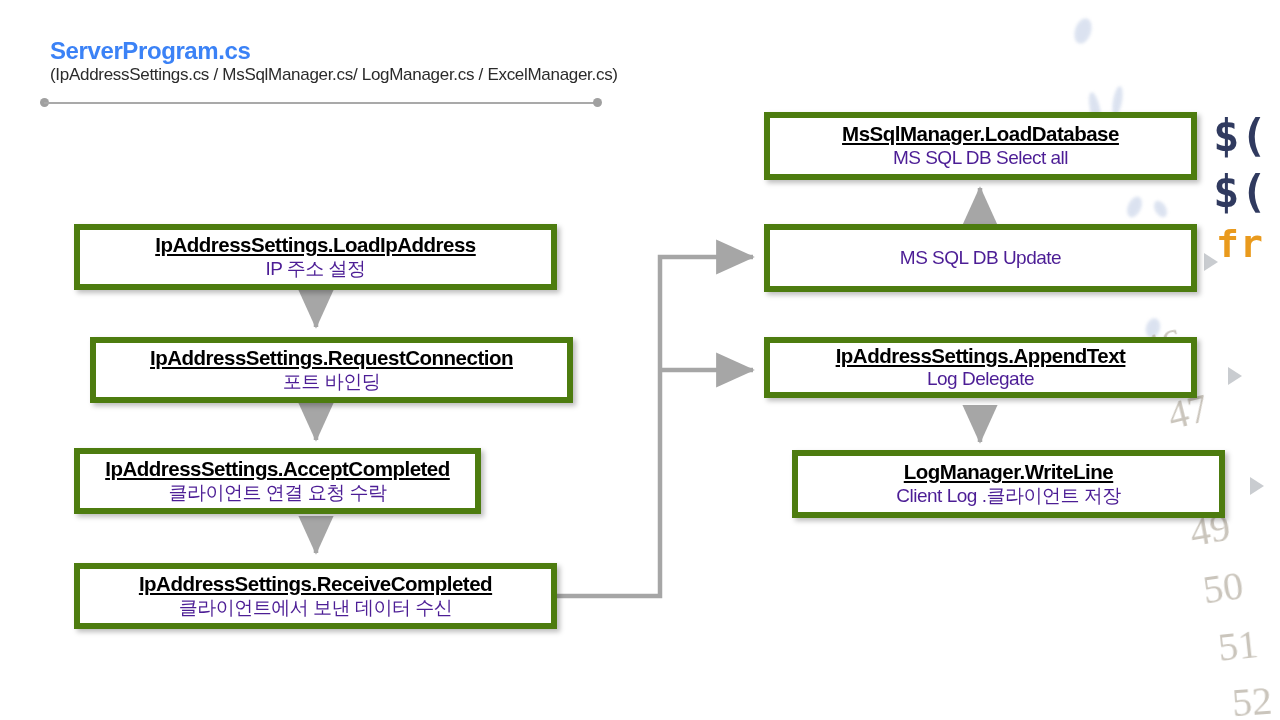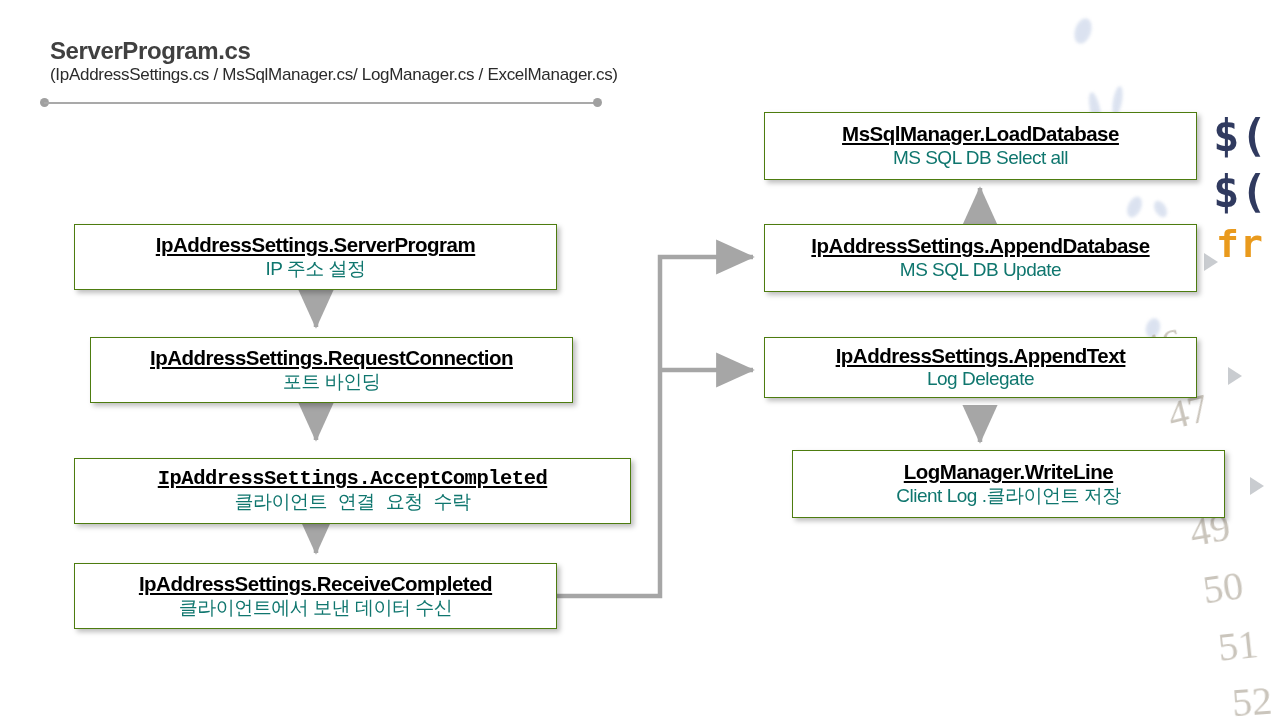--- a/index.html
+++ b/index.html
@@ -70,21 +70,21 @@
   
   #heading {
     position: absolute;
     left: 50px;
     top: 38px;
     z-index: 5;
   }
   #heading .main-title {
     font-size: 24px;
     font-weight: bold;
-    color: #404040;
+    color: #3b82f6;
     letter-spacing: -0.4px;
     line-height: 1.05;
   }
   #heading .sub-title {
     font-size: 17px;
     color: #2b2b2b;
     letter-spacing: -0.3px;
     margin-top: 3px;
     line-height: 1.1;
     text-align: center;
@@ -114,21 +114,21 @@
     background: #a0a0a0;
   }
   #title-rule .rule-dot.left  { left: 0; }
   #title-rule .rule-dot.right { left: 553px; }
 
   
   .node {
     position: absolute;
     box-sizing: border-box;
     background: #ffffff;
-    border: 1px solid #4d7c0f;
+    border: 6px solid #4d7c0f;
     box-shadow: 3px 3px 5px rgba(0,0,0,0.26);
     display: flex;
     flex-direction: column;
     align-items: center;
     justify-content: center;
     z-index: 4;
   }
   .node.accent {
     background: #dce6f2;
   }
@@ -137,21 +137,21 @@
     font-weight: bold;
     color: #000000;
     text-decoration: underline;
     text-underline-offset: 2px;
     letter-spacing: -0.5px;
     white-space: nowrap;
     line-height: 1.15;
   }
   .node .node-sub {
     font-size: 19px;
-    color: #0f766e;
+    color: #4c1d95;
     letter-spacing: -0.5px;
     white-space: nowrap;
     line-height: 1.2;
     margin-top: 1px;
   }
 
   
   #connectors {
     position: absolute;
     inset: 0;
@@ -225,46 +225,45 @@
 
     <g>
       <line x1="980" y1="224" x2="980" y2="188" stroke="#a6a6a6" stroke-width="4.5" marker-end="url(#ah)"></line>
     </g>
     <g>
       <line x1="980" y1="405" x2="980" y2="442" stroke="#a6a6a6" stroke-width="4.5" marker-end="url(#ah)"></line>
     </g>
   </svg>
 
   <div class="node" style="left:74px; top:224px; width:483px; height:66px;">
-    <div class="node-title">IpAddressSettings.ServerProgram</div>
+    <div class="node-title">IpAddressSettings.LoadIpAddress</div>
     <div class="node-sub">IP 주소 설정</div>
   </div>
 
   <div class="node" style="left:90px; top:337px; width:483px; height:66px;">
     <div class="node-title">IpAddressSettings.RequestConnection</div>
     <div class="node-sub">포트 바인딩</div>
   </div>
 
-  <div class="node" style="left:74px; top:458px; width:557px; height:66px;font-family:Liberation Mono, monospace;">
+  <div class="node" style="left:74px; top:448px; width:407px; height:66px;">
     <div class="node-title">IpAddressSettings.AcceptCompleted</div>
     <div class="node-sub">클라이언트 연결 요청 수락</div>
   </div>
 
   <div class="node" style="left:74px; top:563px; width:483px; height:66px;">
     <div class="node-title">IpAddressSettings.ReceiveCompleted</div>
     <div class="node-sub">클라이언트에서 보낸 데이터 수신</div>
   </div>
 
   <div class="node" style="left:764px; top:112px; width:433px; height:68px;">
     <div class="node-title">MsSqlManager.LoadDatabase</div>
     <div class="node-sub">MS SQL DB Select all</div>
   </div>
 
   <div class="node" style="left:764px; top:224px; width:433px; height:68px;">
-    <div class="node-title">IpAddressSettings.AppendDatabase</div>
     <div class="node-sub">MS SQL DB Update</div>
   </div>
 
   <div class="node" style="left:764px; top:337px; width:433px; height:61px;">
     <div class="node-title">IpAddressSettings.AppendText</div>
     <div class="node-sub">Log Delegate</div>
   </div>
 
   <div class="node" style="left:792px; top:450px; width:433px; height:68px;">
     <div class="node-title">LogManager.WriteLine</div>

